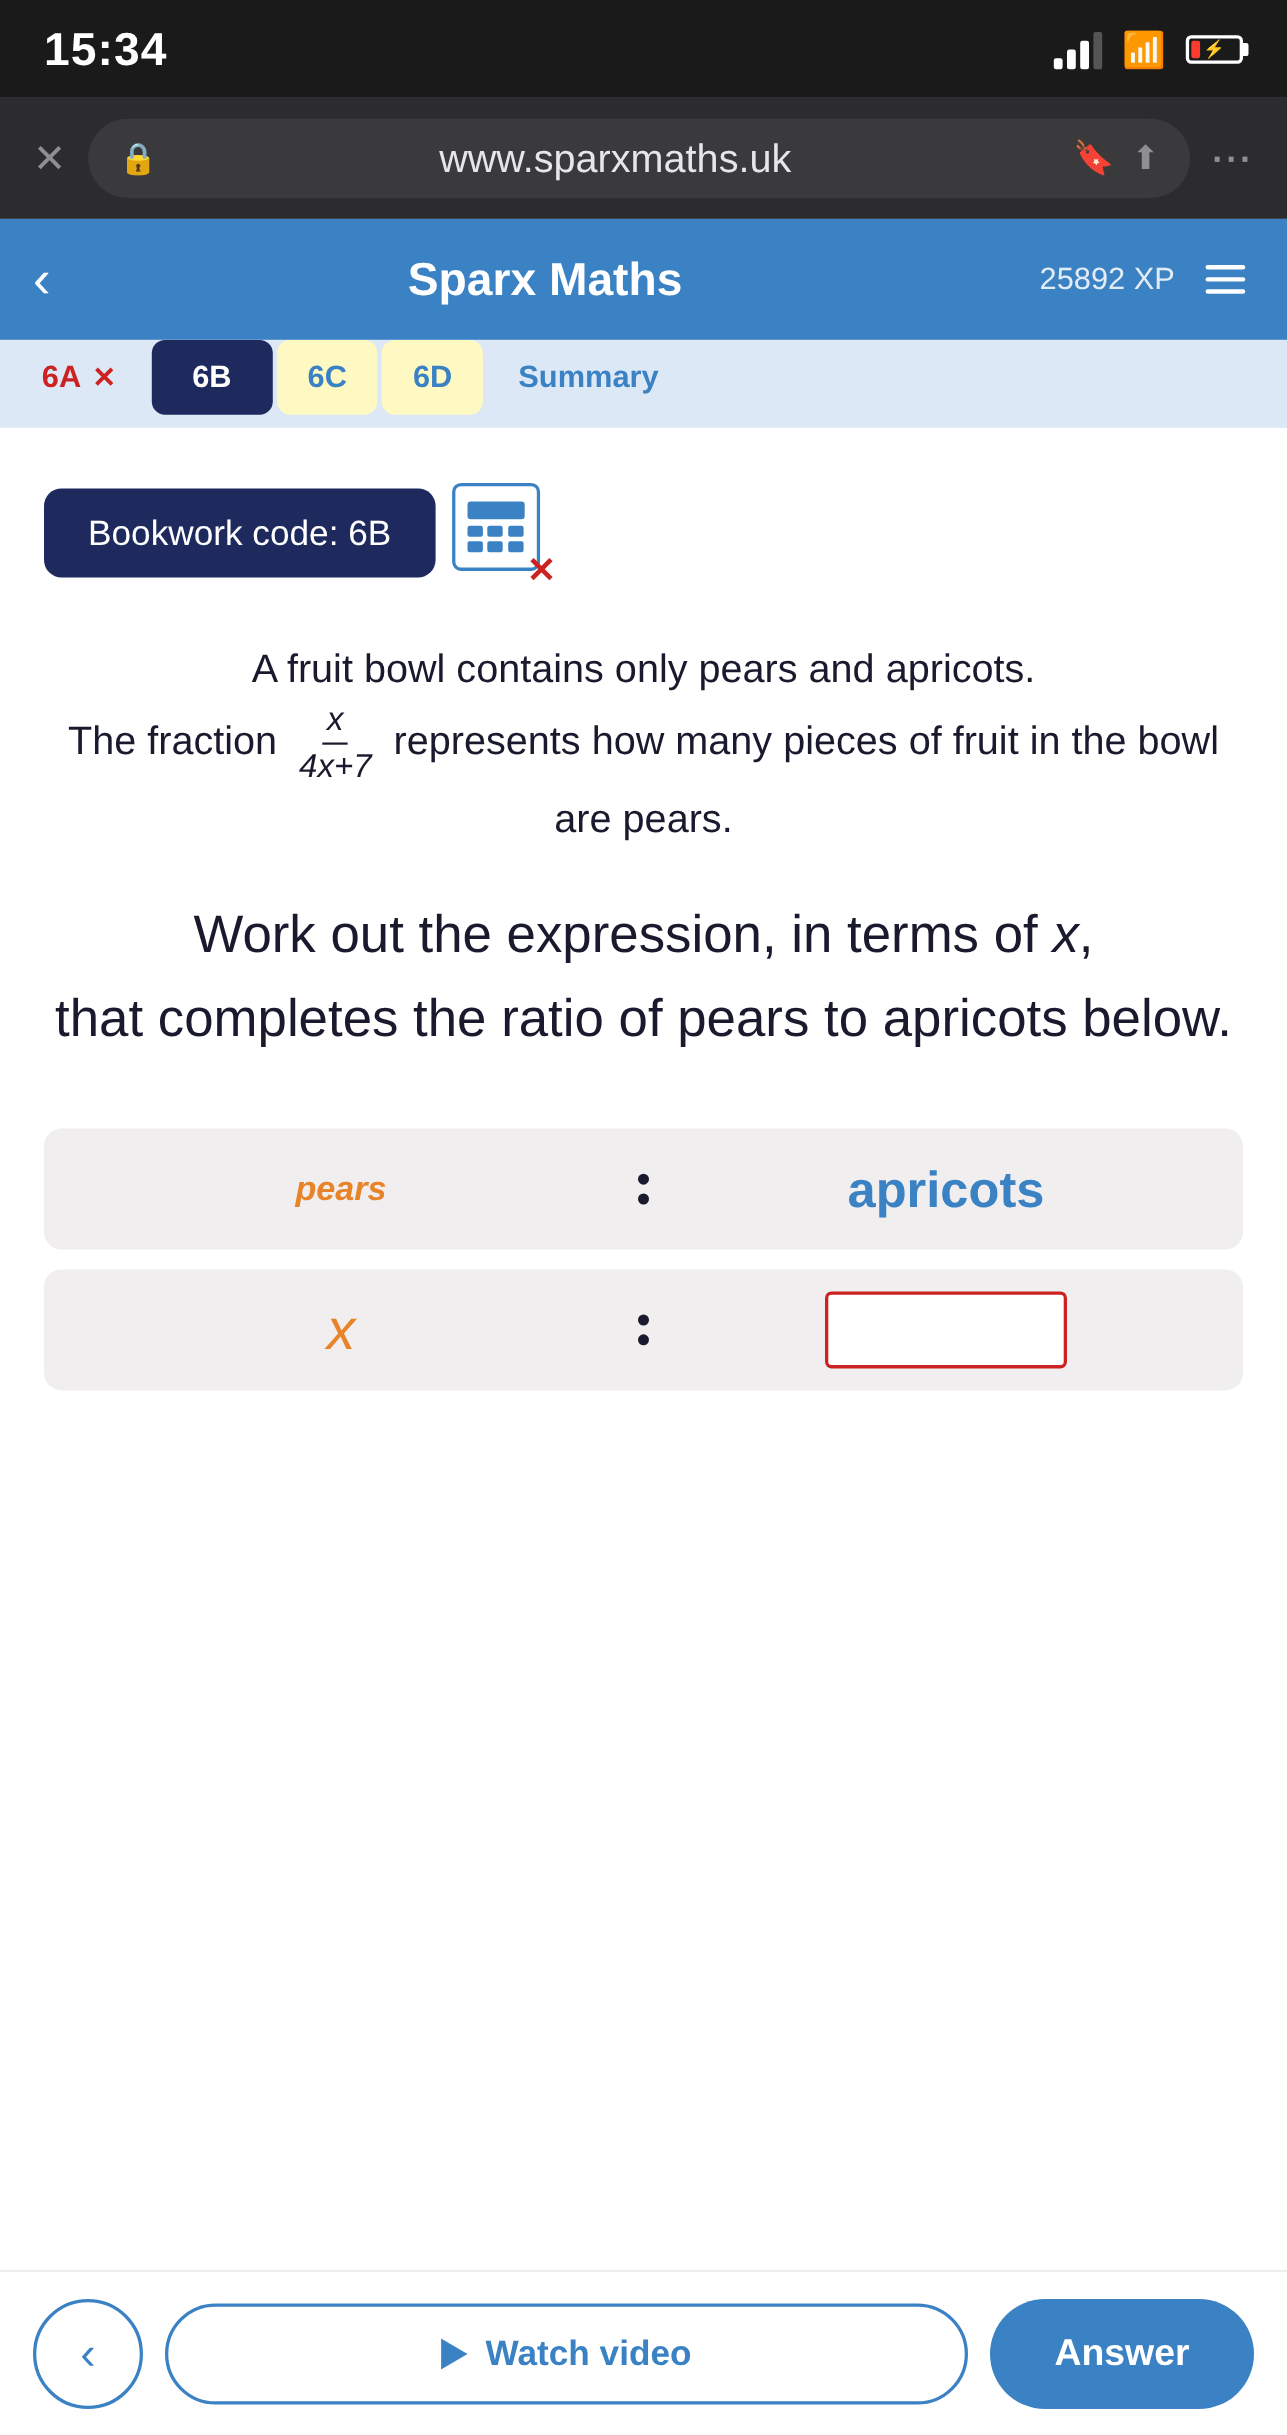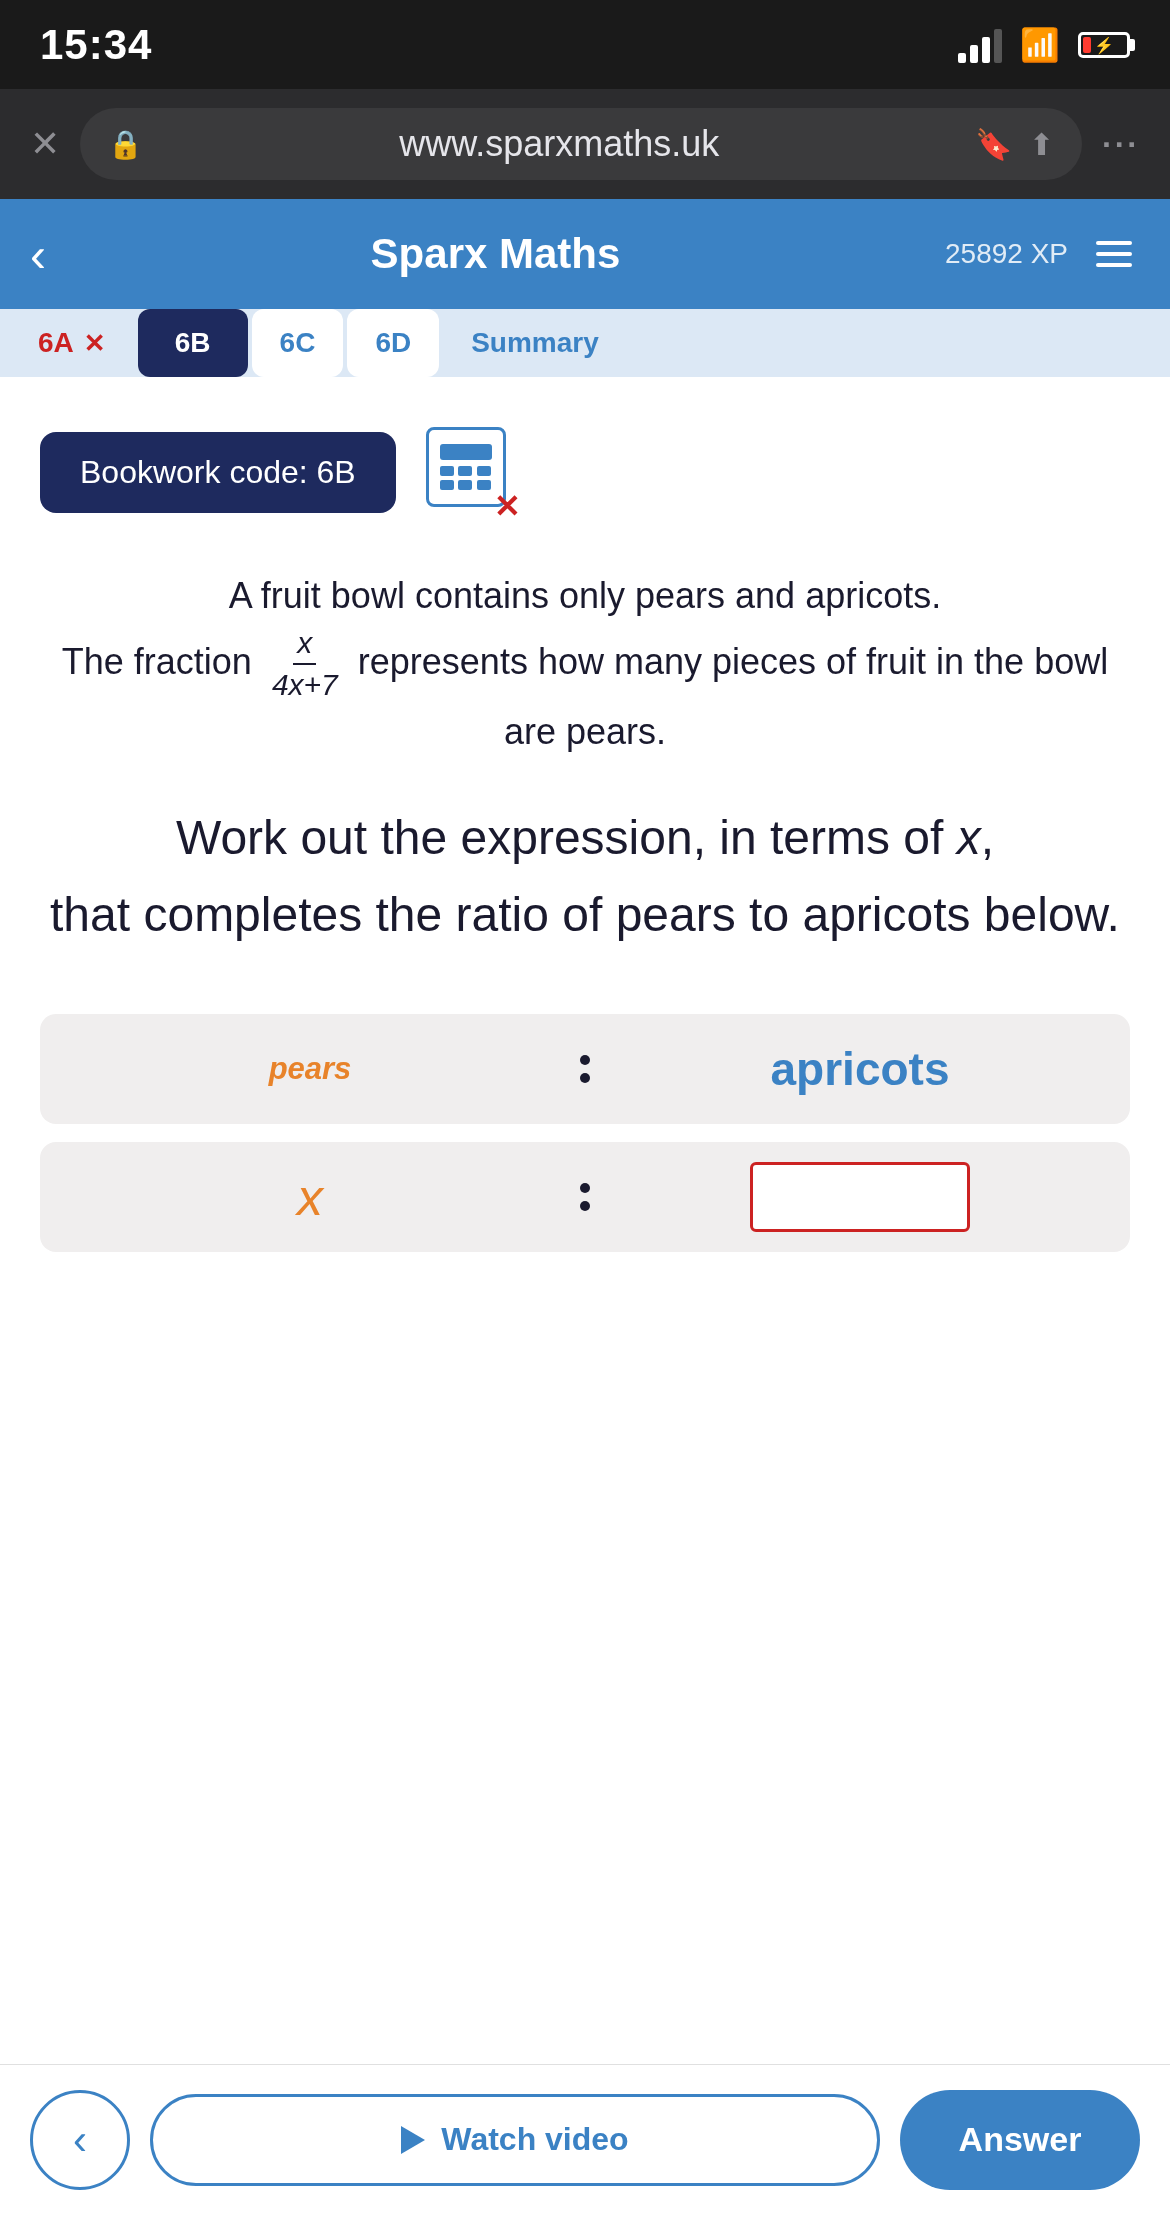--- a/index.html
+++ b/index.html
@@ -168,21 +168,21 @@
     .hamburger-line {
       width: 36px;
       height: 4px;
       background: white;
       border-radius: 2px;
     }
 
     
     .tab-bar {
       background: #dce8f5;
-      height: 68px;
+      height: 80px;
       display: flex;
       padding: 0 10px;
       gap: 4px;
     }
     .tab {
       height: 68px;
       padding: 0 28px;
       border-radius: 12px;
       display: flex;
       align-items: center;
@@ -200,41 +200,41 @@
       color: #cc2222;
       font-size: 26px;
       font-weight: 700;
     }
     .tab-6b {
       background: #1e2a5e;
       color: white;
       min-width: 110px;
     }
     .tab-6c, .tab-6d {
-      background: #ffffff;
+      background: #fef9c3;
       color: #3b82c4;
     }
     .tab-summary {
       background: transparent;
       color: #3b82c4;
       font-size: 28px;
     }
 
     
     .main-content {
       background: white;
       padding: 50px 40px;
       min-height: 1800px;
     }
 
     
     .bookwork-row {
       display: flex;
       align-items: center;
-      gap: 30px;
+      gap: 15px;
       margin-bottom: 50px;
     }
     .bookwork-badge {
       background: #1e2a5e;
       color: white;
       border-radius: 16px;
       padding: 22px 40px;
       font-size: 32px;
       font-weight: 500;
     }

